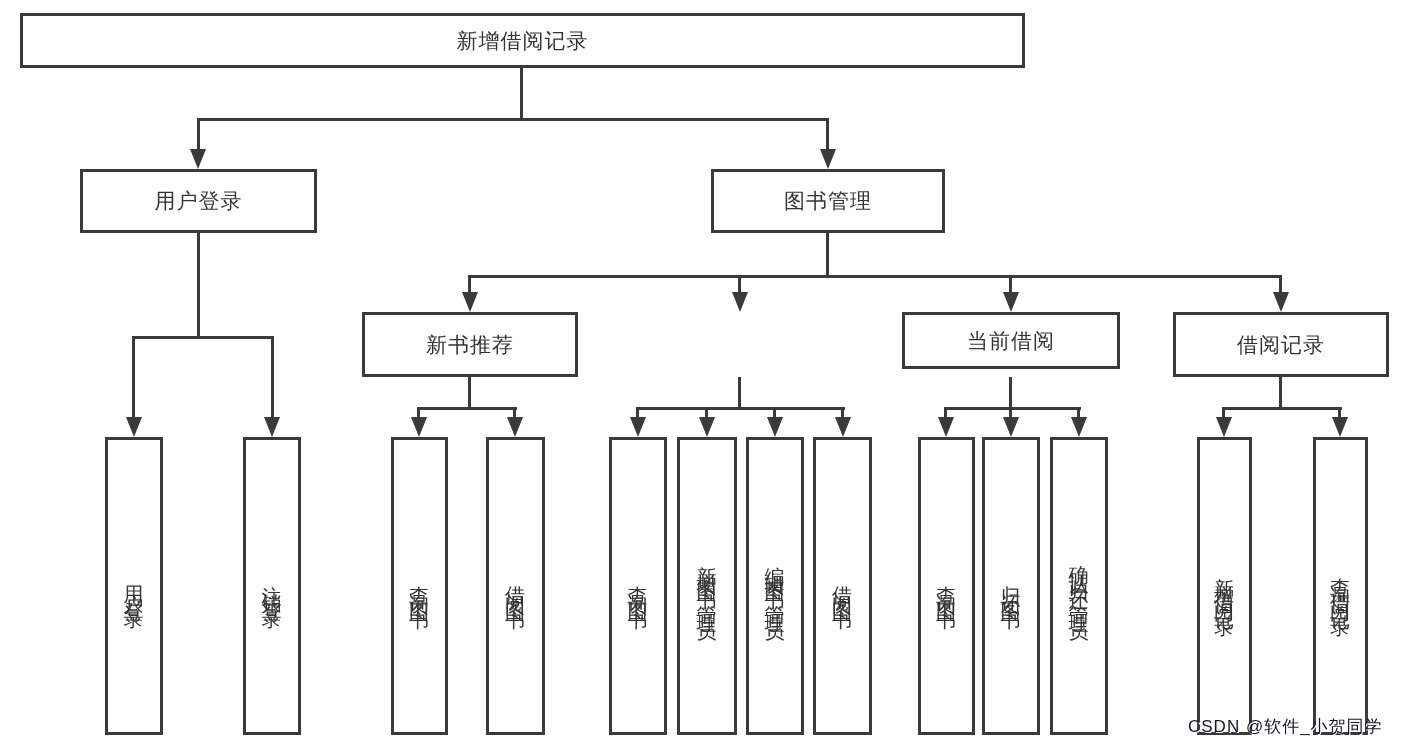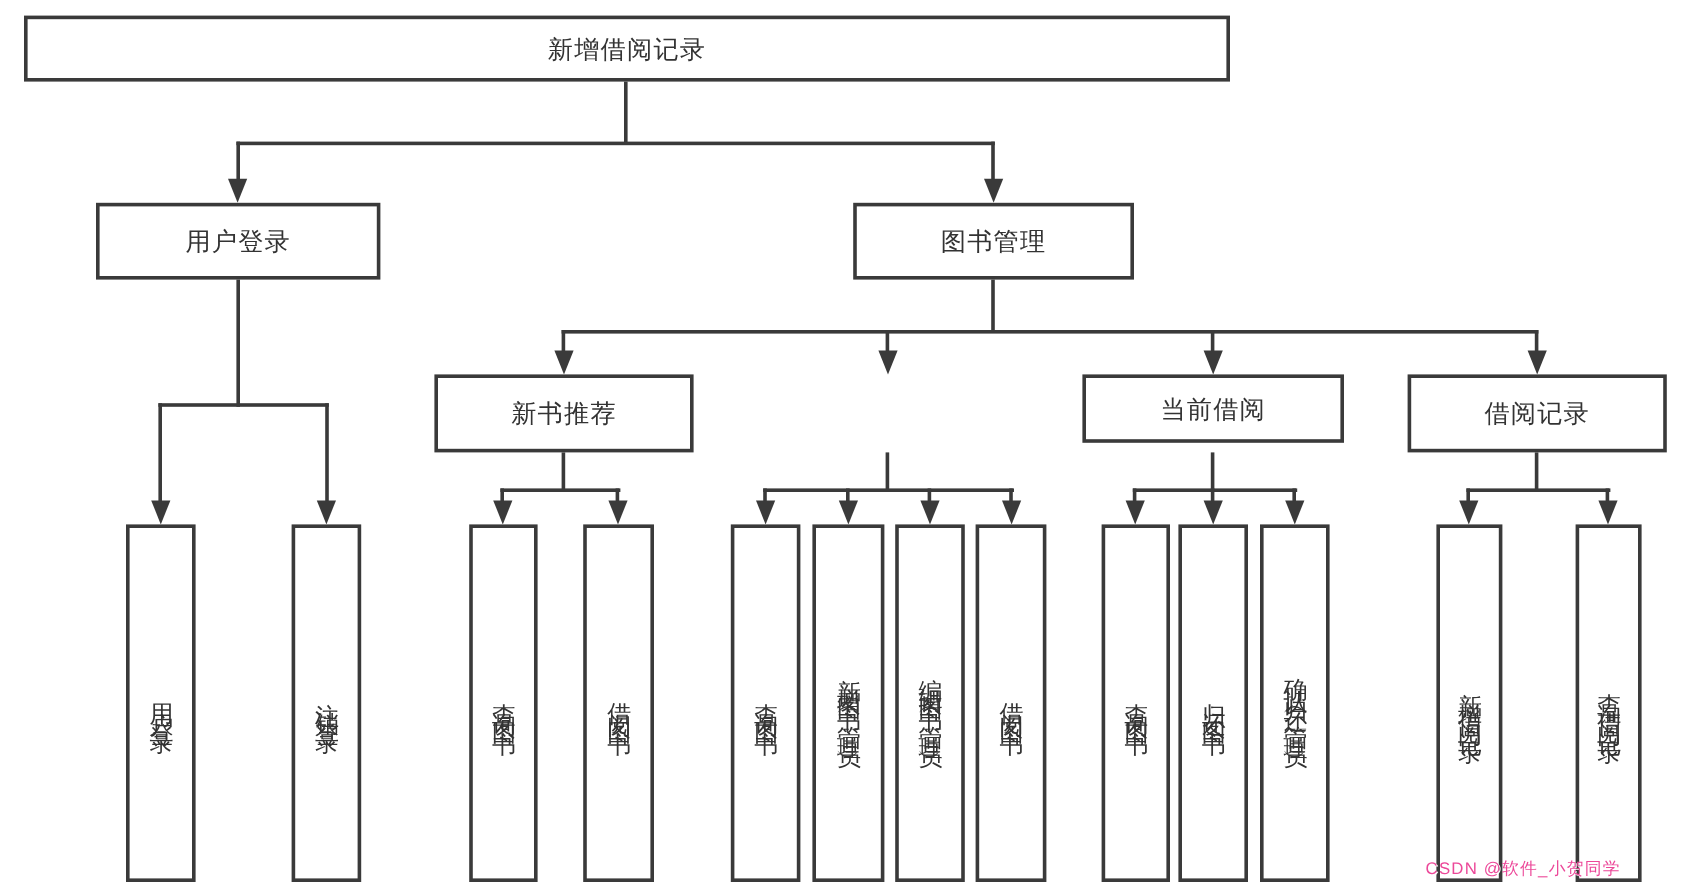--- a/index.html
+++ b/index.html
@@ -22,21 +22,21 @@
     font-size:20px;letter-spacing:8px;line-height:1;white-space:nowrap;
   }
   .hl{position:absolute;height:3px;background:#3a3a3a;}
   .vl{position:absolute;width:3px;background:#3a3a3a;}
   .ar{
     position:absolute;width:0;height:0;transform:translateX(-50%);
     border-left:8px solid transparent;border-right:8px solid transparent;
     border-top:20px solid #3a3a3a;
   }
   .watermark{
-    position:absolute;left:1188px;top:715px;font-size:14px;color:#ec4899;
+    position:absolute;left:1188px;top:715px;font-size:17px;color:#0f172a;
     text-shadow:1px 1px 0 #ffffff;letter-spacing:1px;white-space:nowrap;
   }
 </style>
 </head>
 <body>
 
 <div id="canvas">
 
   <div class="hbox" style="left:20px;top:13px;width:1005px;height:55px;">
     <span>新增借阅记录</span>

